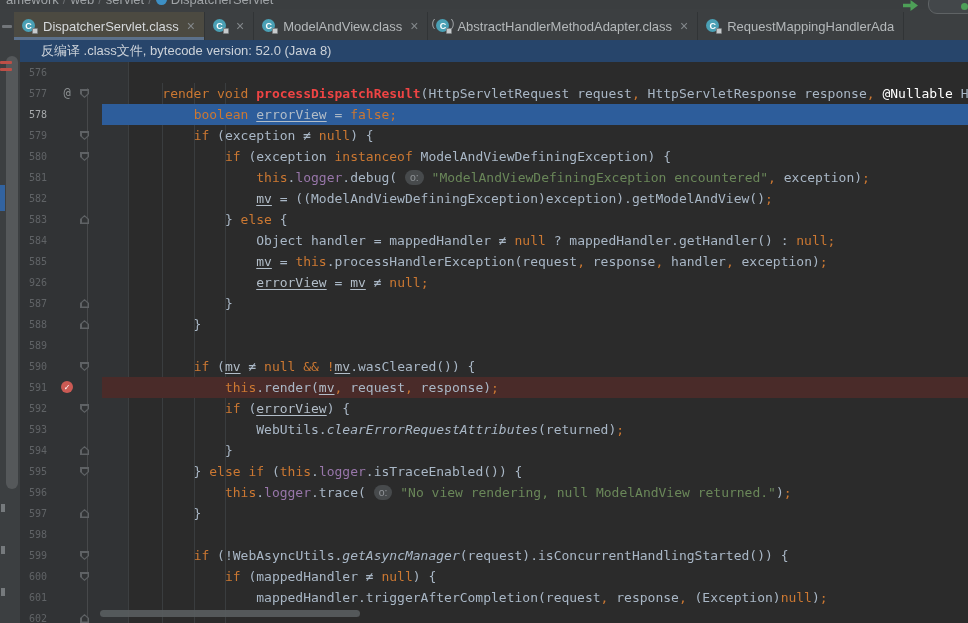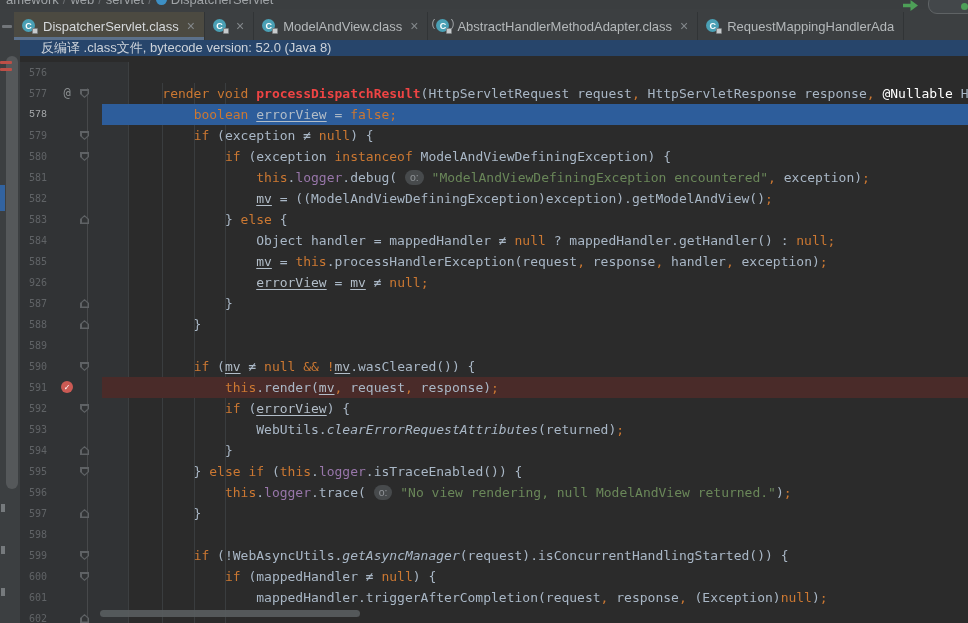--- a/index.html
+++ b/index.html
@@ -26,41 +26,41 @@
   .cls-icon{width:15px;height:14px;position:relative;flex:none;}
   .cls-icon .circ{width:13px;height:13px;border-radius:50%;background:#4aa0b5;color:#fff;font-size:9px;
        font-weight:bold;display:flex;align-items:center;justify-content:center;}
   .cls-icon .lock{position:absolute;right:-1px;bottom:-1px;width:6px;height:6px;background:#c7cbcd;
        border:1px solid #7e8284;border-radius:1px;box-sizing:border-box;}
   .cls-icon.paren::before{content:'(';position:absolute;left:-5px;top:-2px;color:#9fa3a6;font-size:11px;}
   .cls-icon.paren::after{content:')';position:absolute;right:-3px;top:-2px;color:#9fa3a6;font-size:11px;}
   .tab-close{color:#84898c;font-size:14px;line-height:14px;margin-left:2px;}
   .tool-dash{position:absolute;left:2px;top:25px;width:10px;height:3px;background:#72767a;border-radius:1px;z-index:6;}
   
-  .banner{position:absolute;top:40px;left:20px;right:0;height:16px;background:#27456b;color:#ccd2d9;
+  .banner{position:absolute;top:40px;left:20px;right:0;height:22px;background:#27456b;color:#ccd2d9;
           font-size:13px;display:flex;align-items:center;padding-left:21px;z-index:3;}
   
   .lstrip{position:absolute;left:0;top:9px;width:20px;bottom:0;background:#3c3f41;z-index:2;}
   .vthumb{position:absolute;left:6px;top:47px;width:12px;height:433px;background:#55585a;border-radius:6px;}
   .psel{position:absolute;left:0;top:176px;width:5px;height:26px;background:#3263a0;}
   .redmark{position:absolute;left:0;width:12px;height:3px;background:#bd4f47;border-radius:1px;}
   .graybit{position:absolute;left:1px;width:4px;height:8px;background:#85898c;opacity:.8;}
   
   .editor{position:absolute;top:62px;left:20px;right:0;bottom:0;background:#2b2b2b;overflow:hidden;
           font-family:"DejaVu Sans Mono",monospace;font-size:13px;line-height:21px;}
   .gutter-bg{position:absolute;left:0;top:0;bottom:0;width:108px;background:#313335;}
   .gutter-sep{position:absolute;left:108px;top:0;bottom:0;width:1px;background:#3c3f41;}
   .fold-line{position:absolute;left:67px;top:26px;bottom:0;width:1px;background:#47494b;}
   .iguide{position:absolute;top:21px;bottom:0;width:1px;background:#3a3d3f;}
   .rows{position:relative;}
   .row{display:flex;height:21px;position:relative;}
   .row.sel{background:linear-gradient(90deg,rgba(0,0,0,0) 82px,#2d5d9b 82px);}
   .row.bp{background:linear-gradient(90deg,rgba(0,0,0,0) 82px,#4a2b29 82px);}
   .lnum{width:36px;text-align:center;color:#606366;font-size:10px;flex:none;}
-  .row.sel .lnum{color:#a6a9ab;font-family:Liberation Mono, monospace;}
+  .row.sel .lnum{color:#a6a9ab;}
   .gmark{width:22px;flex:none;text-align:center;color:#8a8e90;font-size:12px;}
   .bpdot{width:12px;height:12px;border-radius:50%;background:#cb5a54;margin:4px auto 0;display:flex;
          align-items:center;justify-content:center;color:#fff;font-size:8px;font-family:"Liberation Sans",sans-serif;}
   .foldc{width:16px;flex:none;position:relative;}
   .fold-m{position:absolute;left:2px;top:6px;width:9px;height:9px;}
   .fold-m.down{clip-path:polygon(0 0,100% 0,100% 55%,50% 100%,0 55%);background:#5f6265;}
   .fold-m.up{clip-path:polygon(50% 0,100% 45%,100% 100%,0 100%,0 45%);background:#5f6265;}
   .fold-i{position:absolute;inset:1.5px;background:#313335;}
   .fold-m.down .fold-i{clip-path:polygon(0 0,100% 0,100% 55%,50% 100%,0 55%);}
   .fold-m.up .fold-i{clip-path:polygon(50% 0,100% 45%,100% 100%,0 100%,0 45%);}

